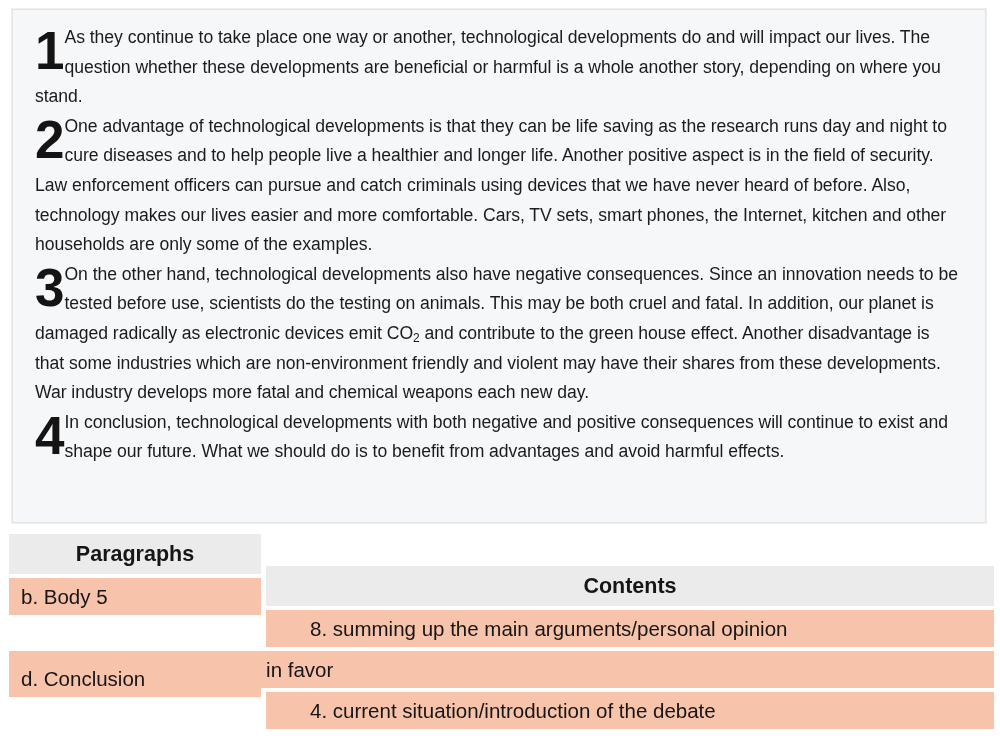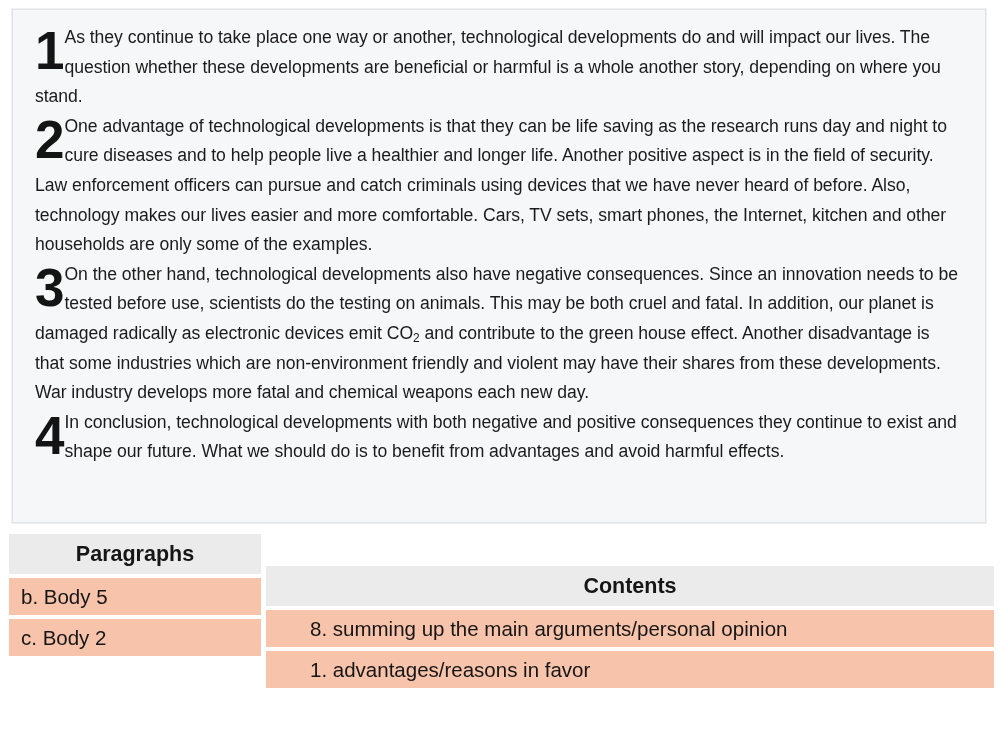--- a/index.html
+++ b/index.html
@@ -114,39 +114,42 @@
         <span class="para-body">One advantage of technological developments is that they can be life saving as the research runs day and night to cure diseases and to help people live a healthier and longer life. Another positive aspect is in the field of security. Law enforcement officers can pursue and catch criminals using devices that we have never heard of before. Also, technology makes our lives easier and more comfortable. Cars, TV sets, smart phones, the Internet, kitchen and other households are only some of the examples.</span>
     </p>
 
     <p class="para">
       <span class="dropcap">3</span>
         <span class="para-body"><span>On the other hand, technological developments also have negative consequences. Since an innovation needs to be tested before use, scientists do the testing on animals. This may be both cruel and fatal. In addition, our planet is damaged radically as electronic devices emit CO</span><sub>2</sub><span> and contribute to the green house effect. Another disadvantage is that some industries which are non-environment friendly and violent may have their shares from these developments. War industry develops more fatal and chemical weapons each new day.</span></span>
     </p>
 
     <p class="para">
       <span class="dropcap">4</span>
-        <span class="para-body">In conclusion, technological developments with both negative and positive consequences they continue to exist and shape our future. What we should do is to benefit from advantages and avoid harmful effects.</span>
+        <span class="para-body">In conclusion, technological developments with both negative and positive consequences will continue to exist and shape our future. What we should do is to benefit from advantages and avoid harmful effects.</span>
     </p>
 
   </div>
 
   <div id="mapping-table">
 
     <div class="trow header-row">
       <div class="tcell col-left">Paragraphs</div>
       <div class="tcell col-right">Contents</div>
     </div>
 
 
     <div class="trow data-row">
       <div class="tcell col-left">b. Body 5</div>
       <div class="tcell col-right">8. summing up the main arguments/personal opinion</div>
     </div>
 
     <div class="trow data-row">
-      <div class="tcell col-left">c. Body 2</div>
       <div class="tcell col-right">1. advantages/reasons in favor</div>
     </div>
 
+    <div class="trow data-row">
+      <div class="tcell col-left">d. Conclusion</div>
+      <div class="tcell col-right">4. current situation/introduction of the debate</div>
+    </div>
 
   </div>
 
 </div>
 
 </body></html>

